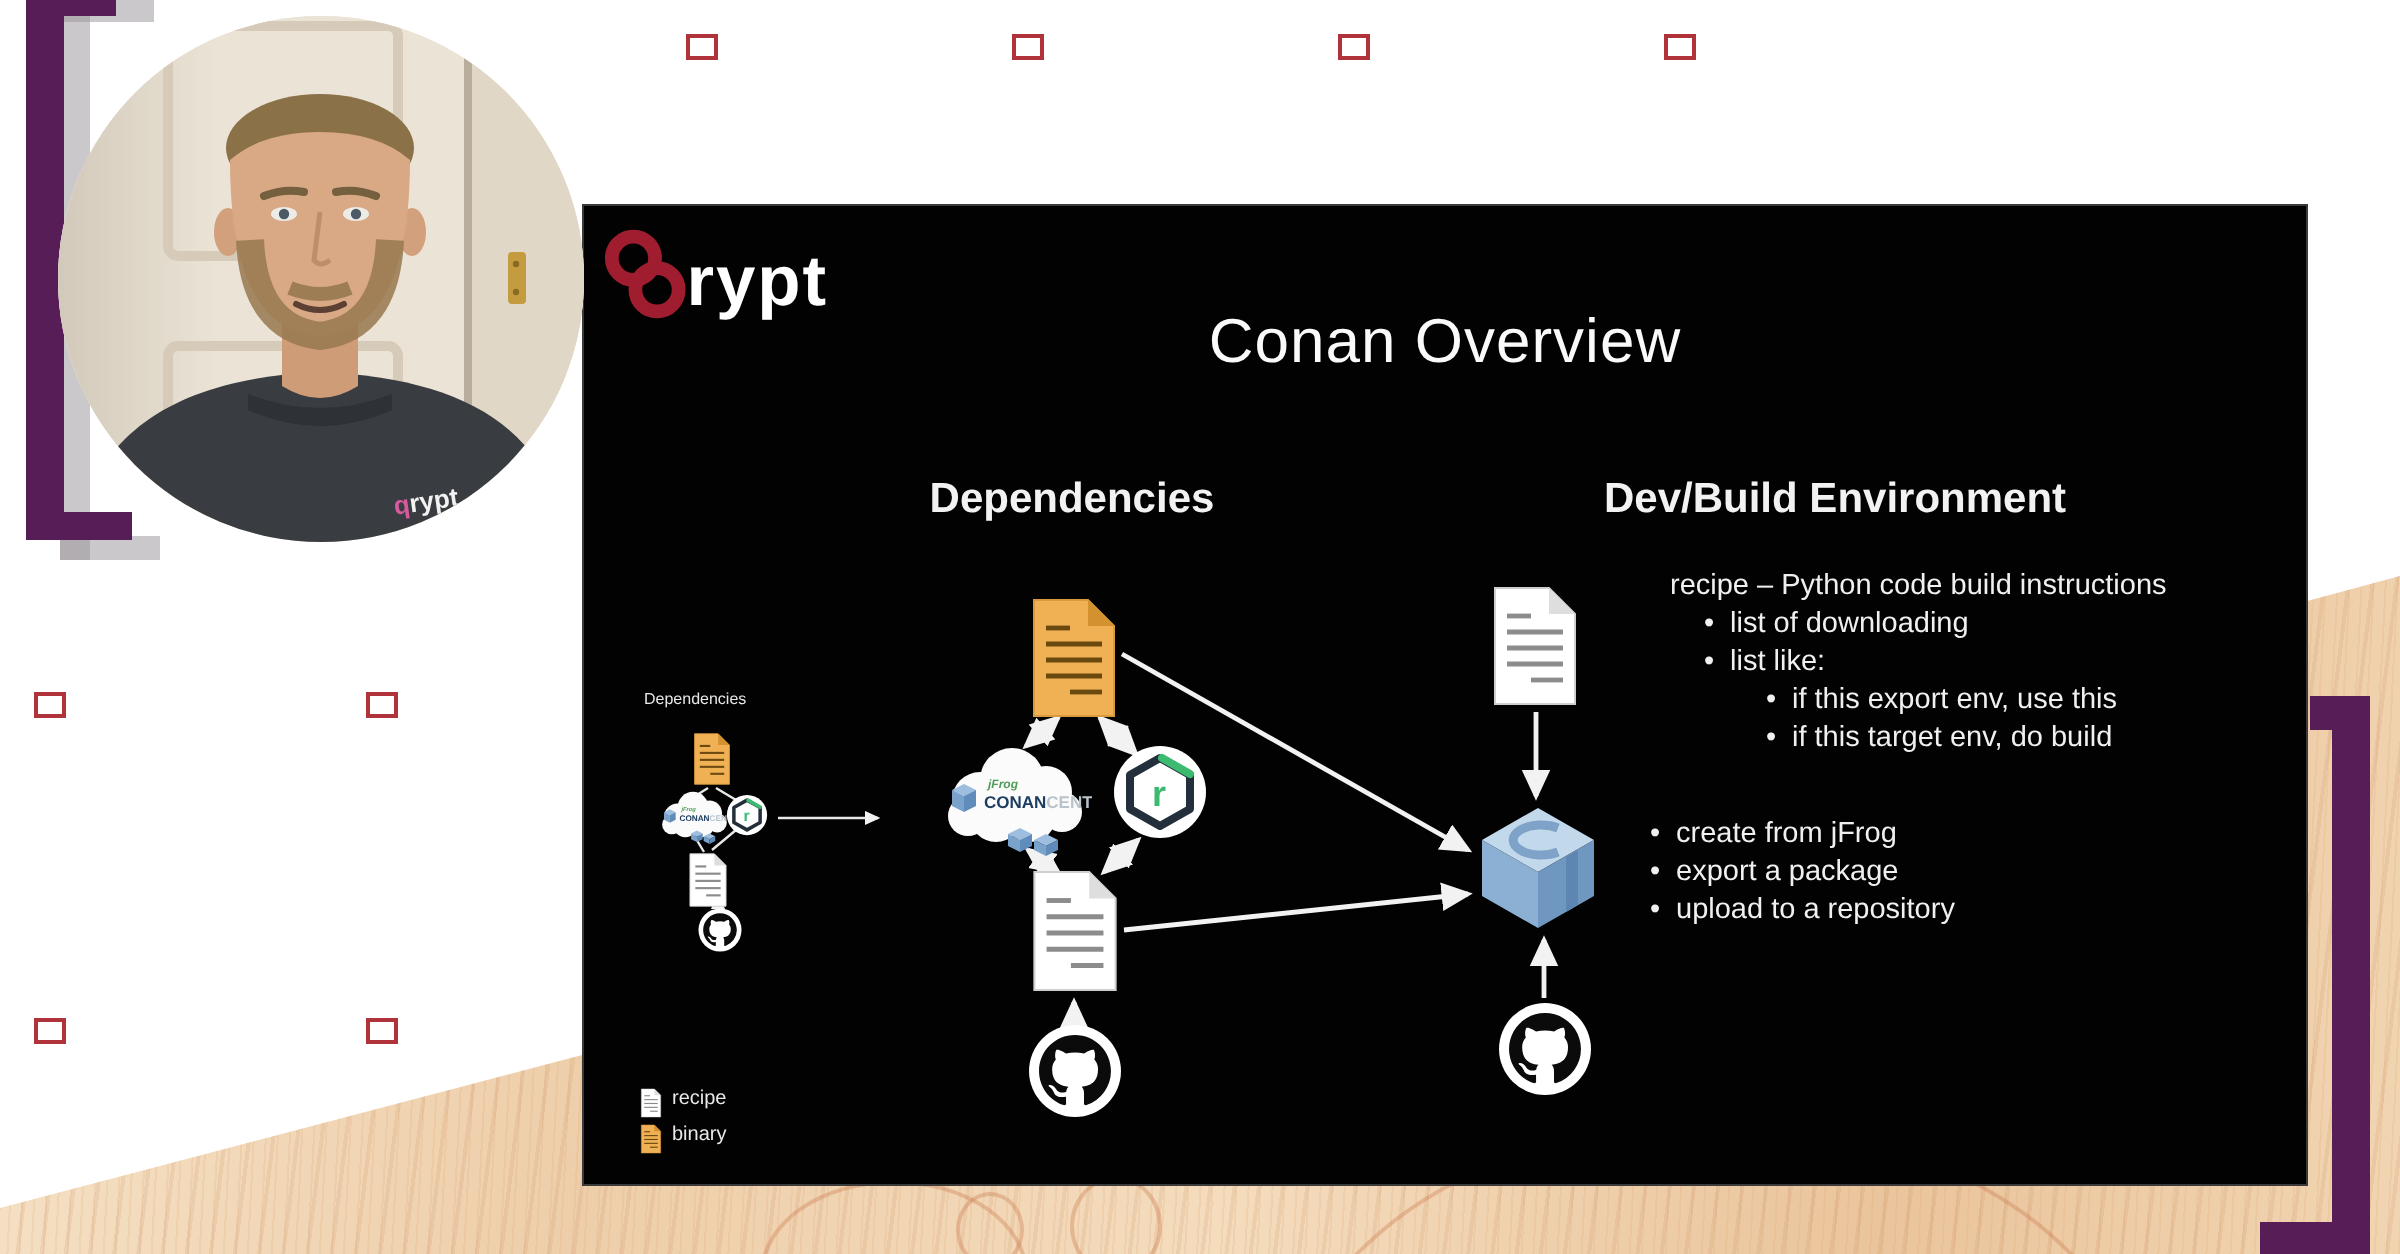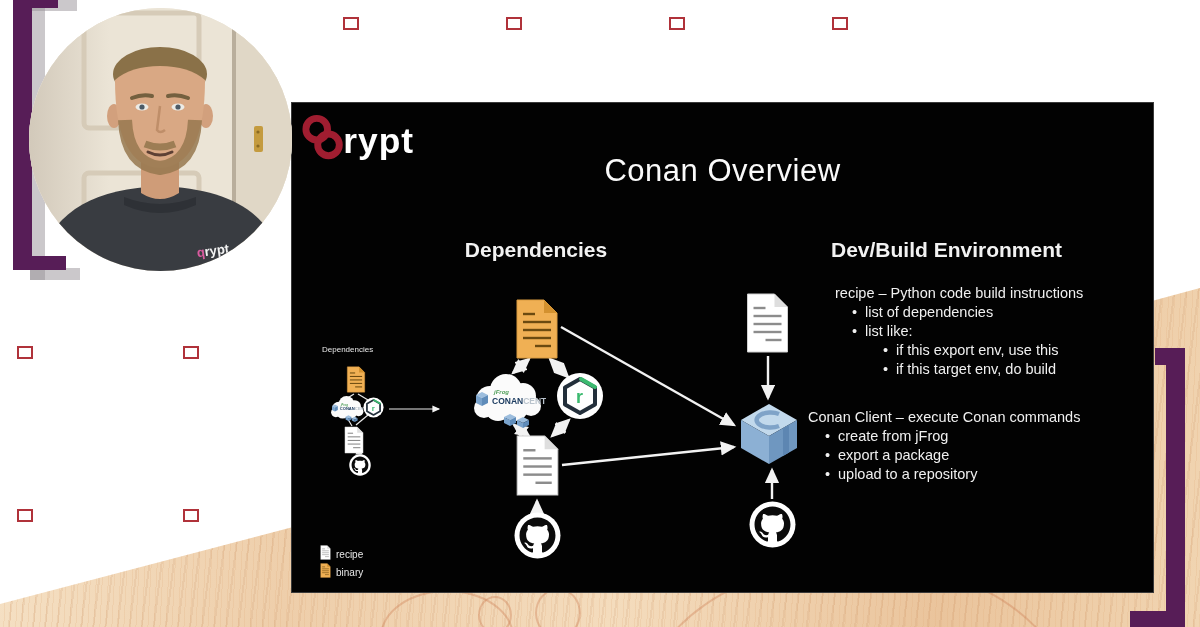--- a/index.html
+++ b/index.html
@@ -27,37 +27,37 @@
   .rb i.r{right:0;border-left:none;}
   
   .webcam{position:absolute;left:29px;top:8px;width:263px;height:263px;border-radius:50%;
           overflow:hidden;z-index:5;background:#ebe4d6;}
   
   .slide{position:absolute;left:292px;top:103px;width:861px;height:489px;background:#020202;
          z-index:4;box-shadow:0 0 0 1px #3a3a3a;color:#f2f2f2;}
   .slide-title{position:absolute;left:0;right:0;top:50px;text-align:center;font-size:31px;
                font-weight:400;letter-spacing:.5px;color:#fafafa;}
   .hleft{position:absolute;left:119px;top:135px;width:250px;text-align:center;font-size:21px;font-weight:600;}
-  .hright{position:absolute;left:510px;top:135px;width:260px;text-align:right;font-size:21px;font-weight:600;}
+  .hright{position:absolute;left:510px;top:135px;width:260px;text-align:left;font-size:21px;font-weight:600;}
   .brand{position:absolute;left:8px;top:6px;}
   .mini-label{position:absolute;left:30px;top:242px;font-size:8px;color:#e8e8e8;}
   .icon{position:absolute;}
   .overlay{position:absolute;inset:0;pointer-events:none;}
   
   .tblock{position:absolute;width:340px;font-size:14.5px;color:#f0f0f0;}
   .tblock .ln{position:relative;height:19px;white-space:nowrap;}
   .tblock .tt{position:absolute;left:0;}
   .tblock .mk1{position:absolute;left:17px;}
   .tblock .tx1{position:absolute;left:30px;}
   .tblock .mk2{position:absolute;left:48px;}
   .tblock .tx2{position:absolute;left:61px;}
   .recipeblock{left:516px;top:182px;margin-left:27px;}
   .clientblock{left:516px;top:306px;}
   
-  .legend-row{position:absolute;left:10px;height:16px;display:flex;align-items:flex-end;gap:5px;padding-left:18px;}
+  .legend-row{position:absolute;left:10px;height:16px;display:flex;align-items:flex-start;gap:5px;padding-left:18px;}
   .legend-row span{font-size:10px;color:#e8e8e8;}
 </style>
 </head>
 <body>
 
 <svg width="0" height="0" style="position:absolute" aria-hidden="true">
   <defs>
     <symbol id="doc-white" viewBox="0 0 44 62">
       <path d="M2,2 h27 l13,13 v45 h-40 z" fill="#ffffff" stroke="#cfcfcf" stroke-width="1"></path>
       <path d="M29,2 l13,13 h-13 z" fill="#dedede"></path>
@@ -303,40 +303,37 @@
     <svg class="icon" style="left:457px;top:398px" width="47" height="47">
         <use href="#github-mark"></use>
       </svg>
 
     <div class="tblock recipeblock">
       <div class="ln">
           <span class="tt">recipe – Python code build instructions</span>
         </div>
       <div class="ln">
           <span class="mk1">•</span>
-          <span class="tx1">list of dependencies</span>
+          <span class="tx1">list of downloading</span>
         </div>
       <div class="ln">
           <span class="mk1">•</span>
           <span class="tx1">list like:</span>
         </div>
       <div class="ln">
           <span class="mk2">•</span>
           <span class="tx2">if this export env, use this</span>
         </div>
       <div class="ln">
           <span class="mk2">•</span>
           <span class="tx2">if this target env, do build</span>
         </div>
     </div>
 
     <div class="tblock clientblock">
-      <div class="ln">
-          <span class="tt">Conan Client – execute Conan commands</span>
-        </div>
       <div class="ln">
           <span class="mk1">•</span>
           <span class="tx1">create from jFrog</span>
         </div>
       <div class="ln">
           <span class="mk1">•</span>
           <span class="tx1">export a package</span>
         </div>
       <div class="ln">
           <span class="mk1">•</span>

